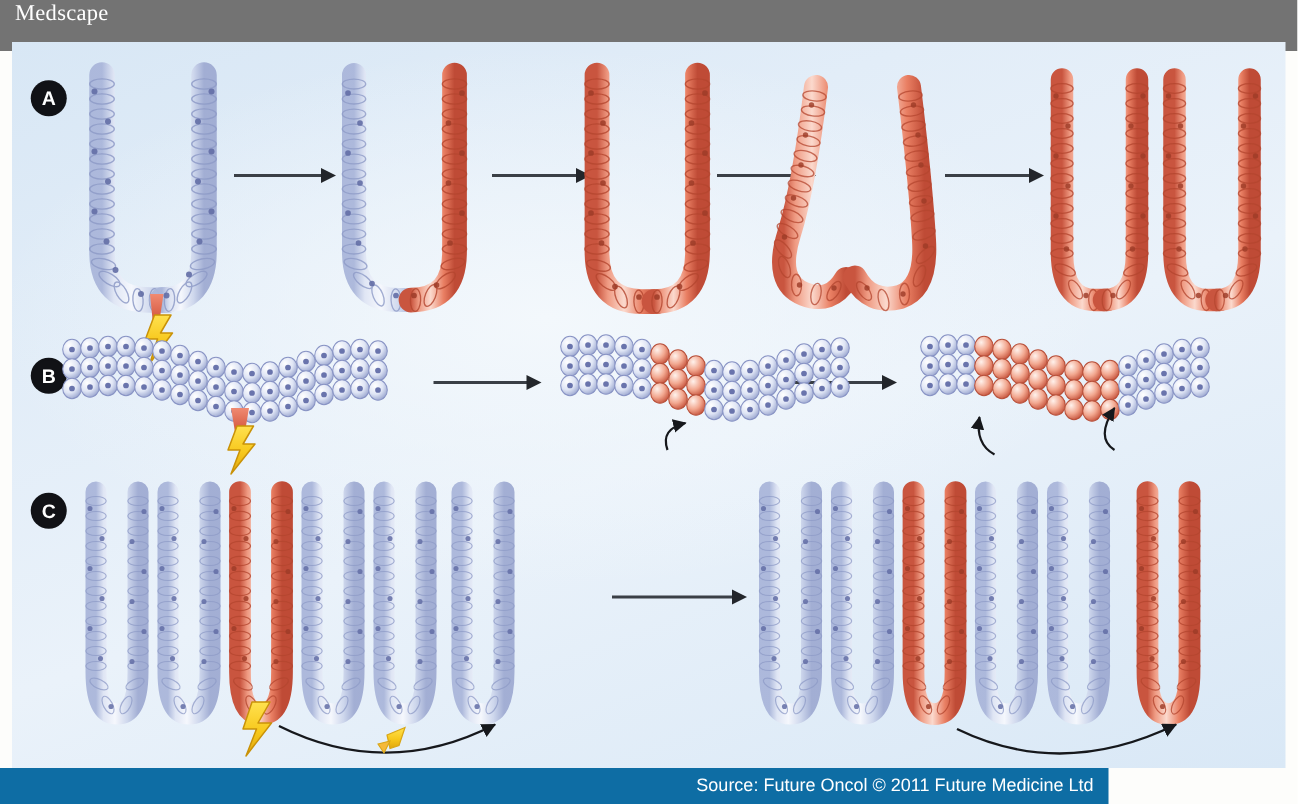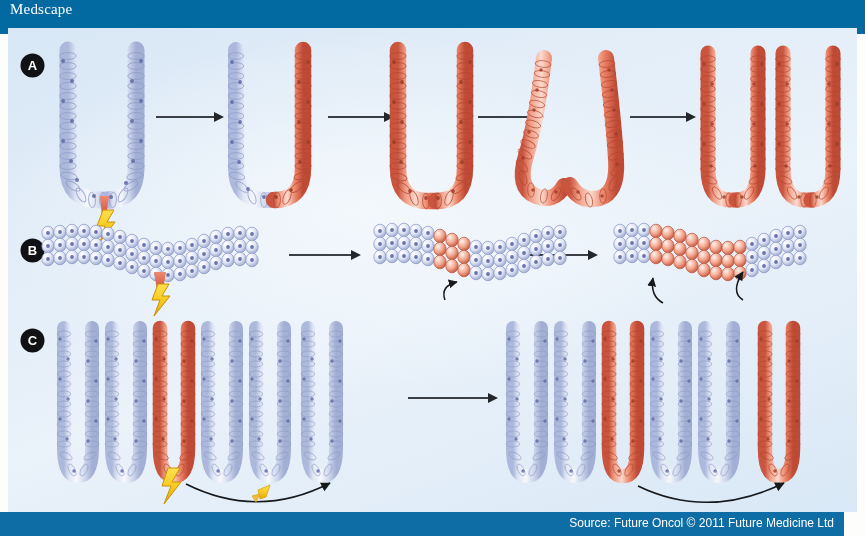--- a/index.html
+++ b/index.html
@@ -8,31 +8,31 @@
     width:865px;height:536px;overflow:hidden;
     background:#ffffff;
     font-family:"Liberation Sans", sans-serif;
     -webkit-font-smoothing:antialiased;
   }
   .page{position:relative;width:865px;height:536px;background:#fdfdfb;}
 
   
   .header{
     position:absolute;left:0;top:0;width:865px;height:34px;
-    background:#0369a1;
+    background:#737373;
   }
   .brand{
     position:absolute;left:10px;top:1px;
     color:#ffffff;font-family:"Liberation Serif", serif;
     font-size:15px;letter-spacing:.2px;
   }
 
   
   .footer{
-    position:absolute;left:0;bottom:0;width:844px;height:24px;
+    position:absolute;left:0;bottom:0;width:739px;height:24px;
     background:#0e6da4;
   }
   .source{
     position:absolute;right:10px;top:4px;
     color:#ffffff;font-size:12px;white-space:nowrap;
   }
 
   
   .canvas{
     position:absolute;left:8px;top:28px;width:849px;height:484px;

